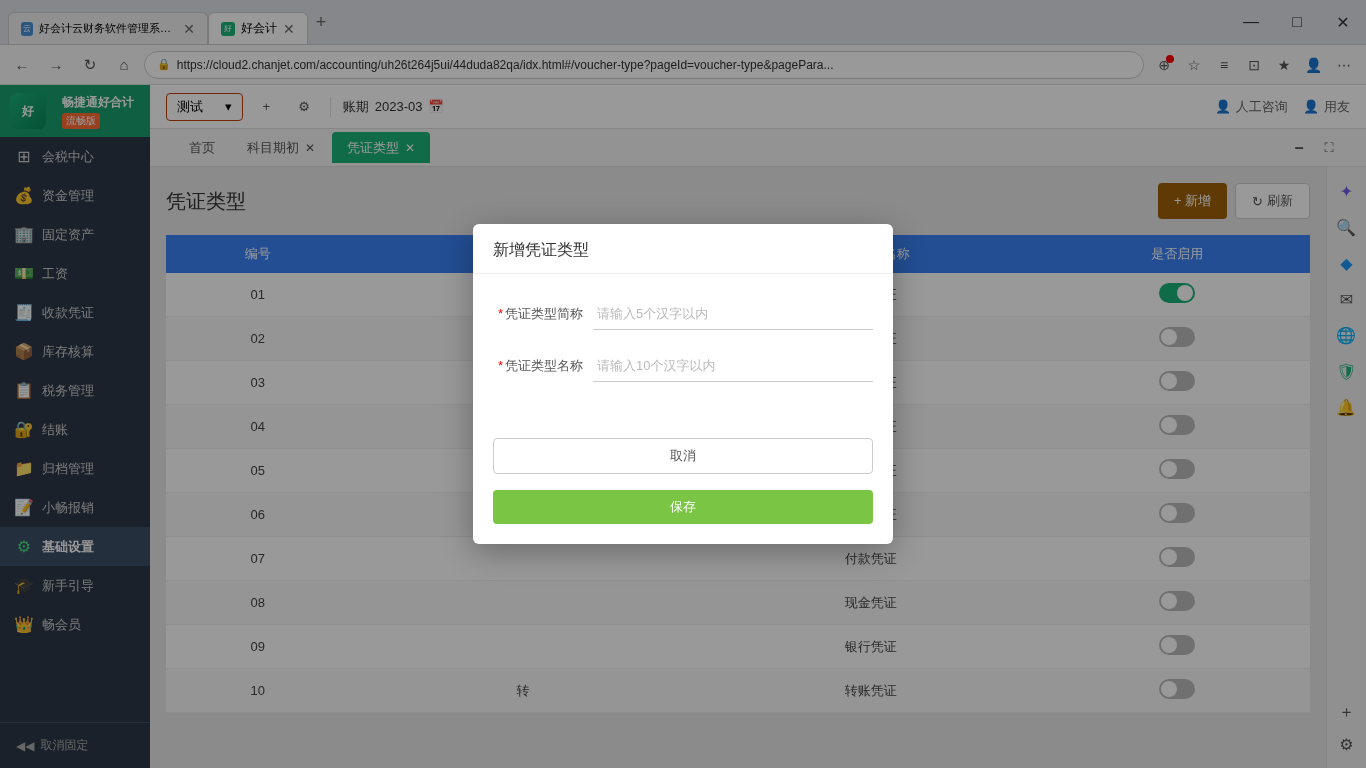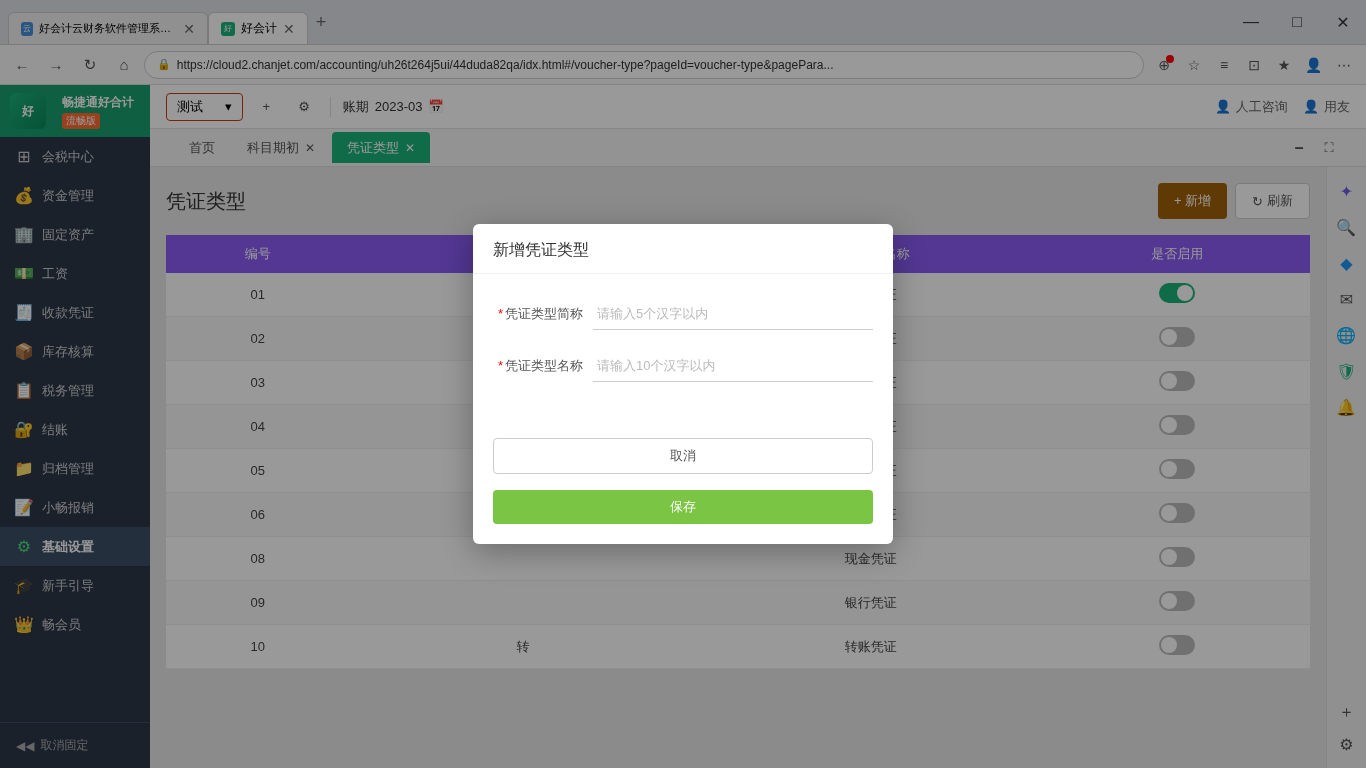--- a/index.html
+++ b/index.html
@@ -62,21 +62,21 @@
 
     
     .main-content { flex: 1; background: #e8e8e8; overflow: auto; padding: 16px; }
     .page-title { font-size: 20px; color: #333; font-weight: 500; margin-bottom: 16px; display: flex; align-items: center; justify-content: space-between; }
     .page-title-actions { display: flex; gap: 8px; }
     .btn-new { background: #a16207; color: #fff; border: none; padding: 8px 16px; border-radius: 4px; cursor: pointer; font-size: 13px; display: flex; align-items: center; gap: 4px; }
     .btn-refresh { background: none; border: 1px solid #ccc; padding: 8px 16px; border-radius: 4px; cursor: pointer; font-size: 13px; color: #555; display: flex; align-items: center; gap: 4px; background: #fff; }
 
     
     .data-table { width: 100%; border-collapse: collapse; background: #fff; }
-    .data-table thead tr { background: #8b5cf6; color: #fff; }
+    .data-table thead tr { background: #3b82f6; color: #fff; }
     .data-table thead th { padding: 10px 16px; text-align: center; font-weight: normal; font-size: 13px; }
     .data-table tbody tr { border-bottom: 1px solid #eee; }
     .data-table tbody tr:nth-child(even) { background: #f9f9f9; }
     .data-table tbody td { padding: 10px 16px; text-align: center; font-size: 13px; color: #444; }
 
     
     .toggle { width: 36px; height: 20px; border-radius: 10px; display: inline-flex; align-items: center; cursor: pointer; position: relative; transition: background 0.2s; }
     .toggle.on { background: #1cb27a; }
     .toggle.off { background: #bbb; }
     .toggle-knob { width: 16px; height: 16px; background: #fff; border-radius: 50%; position: absolute; top: 2px; transition: left 0.2s; }
@@ -346,20 +346,30 @@
     <td>06</td>
     <td></td>
     <td>收款凭证</td>
     <td>
       <div class="toggle off">
         <div class="toggle-knob"></div>
       </div>
     </td>
   </tr>
               <tr>
+    <td>07</td>
+    <td></td>
+    <td>付款凭证</td>
+    <td>
+      <div class="toggle off">
+        <div class="toggle-knob"></div>
+      </div>
+    </td>
+  </tr>
+              <tr>
     <td>08</td>
     <td></td>
     <td>现金凭证</td>
     <td>
       <div class="toggle off">
         <div class="toggle-knob"></div>
       </div>
     </td>
   </tr>
               <tr>

